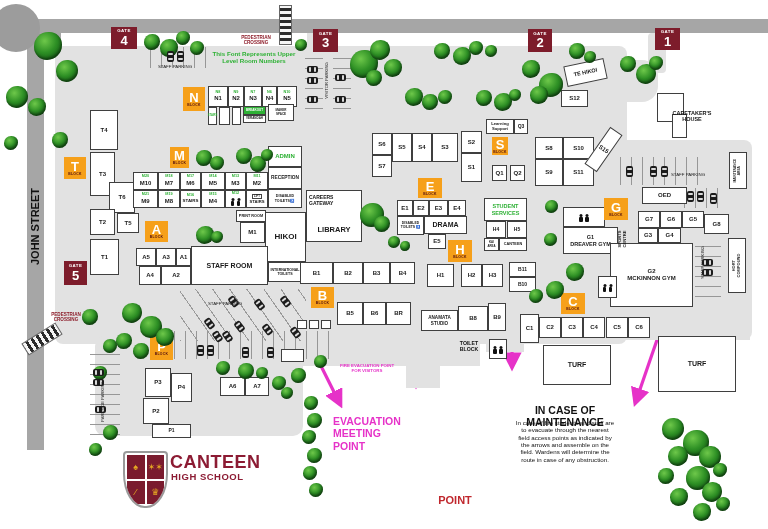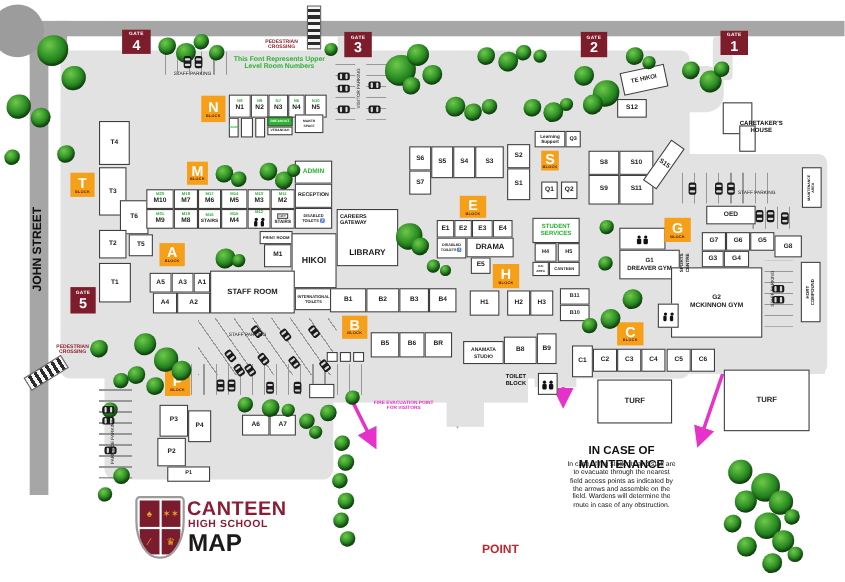--- a/index.html
+++ b/index.html
@@ -433,24 +433,26 @@
 GATEWAY</div>
     <div class="txt" style="left: 452px; top: 340px; width: 34px; font-size: 5.2px; color: rgb(17, 17, 17); font-weight: 700; text-align: center;">TOILET
 BLOCK</div>
     <div class="txt" style="left: 500px; top: 404px; width: 130px; font-size: 10.5px; color: rgb(17, 17, 17); font-weight: 700; text-align: center;">IN CASE OF MAINTENANCE</div>
     <div class="txt" style="left: 503px; top: 419px; width: 124px; font-size: 6.2px; color: rgb(17, 17, 17); font-weight: 400; text-align: center;">In case of fire students and staff are
 to evacuate through the nearest
 field access points as indicated by
 the arrows and assemble on the
 field. Wardens will determine the
 route in case of any obstruction.</div>
+    <div class="txt" style="left: 333px; top: 415px; width: 80px; font-size: 10.5px; color: rgb(230, 50, 200); font-weight: 700; text-align: left;">EVACUATION
+MEETING
+POINT</div>
     <div class="txt" style="left: 330px; top: 363px; width: 74px; font-size: 4.4px; color: rgb(230, 50, 200); font-weight: 700; text-align: center;">FIRE EVACUATION POINT
 FOR VISITORS</div>
     <div class="crest" style="left: 123px; top: 451px;">
       <div class="q">♠</div>
       <div class="q">✶✶</div>
       <div class="q">⁄</div>
       <div class="q">♛</div>
     </div>
     <div class="txt" style="left: 170px; top: 452px; width: 140px; font-size: 18px; font-weight: 700; color: rgb(140, 27, 51); text-align: left; letter-spacing: 0.5px;">CANTEEN</div>
     <div class="txt" style="left: 171px; top: 471px; width: 120px; font-size: 9.5px; font-weight: 700; color: rgb(140, 27, 51); text-align: left; letter-spacing: 0.5px;">HIGH SCHOOL</div>
-    <div class="txt" style="left: 171px; top: 481px; width: 120px; font-size: 22px; font-weight: 700; color: rgb(26, 26, 26); text-align: left;">MAP</div>
   </div>
 
 </body></html>

